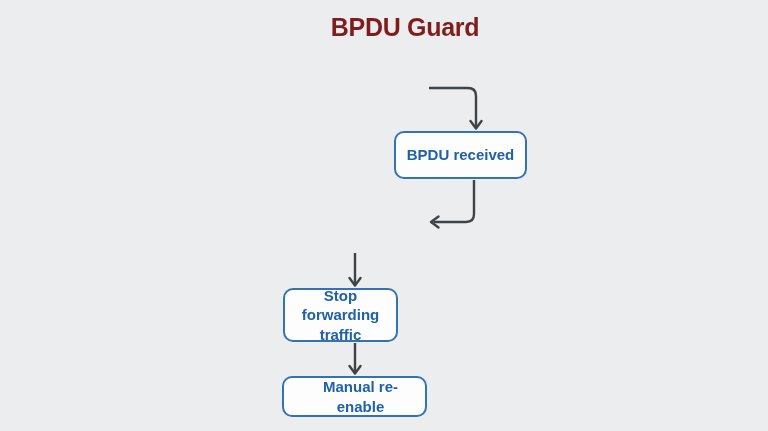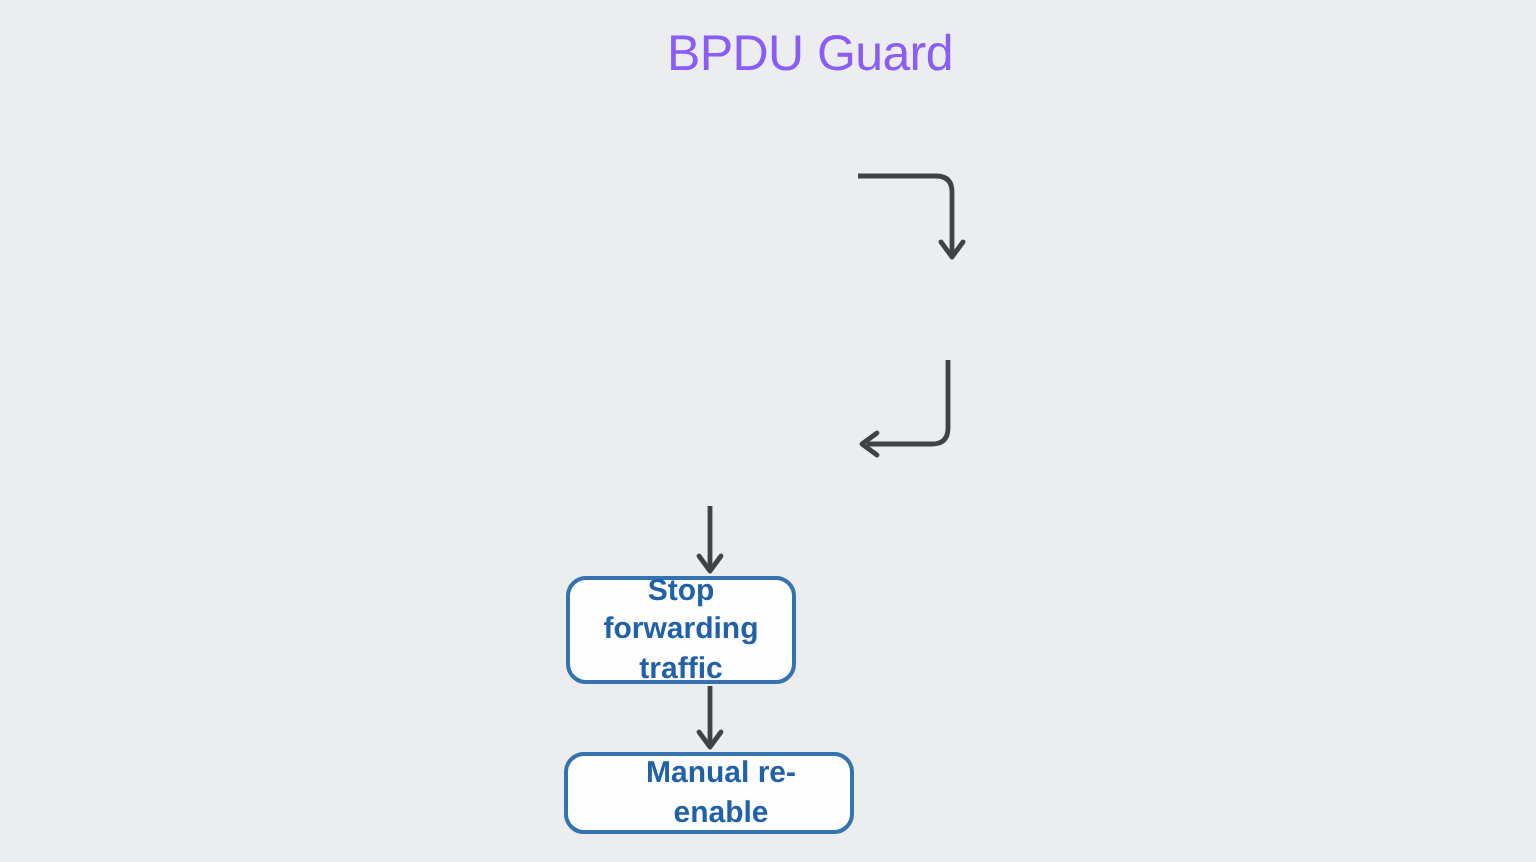--- a/index.html
+++ b/index.html
@@ -15,23 +15,23 @@
     background: #ebedee;
     overflow: hidden;
   }
   .diagram-title {
     position: absolute;
     left: 283px;
     top: 13px;
     width: 244px;
     text-align: center;
     font-size: 25px;
-    font-weight: normal;
+    font-weight: bold;
     letter-spacing: -0.3px;
-    color: #8b5cf6;
+    color: #7f1d1d;
   }
   .node {
     position: absolute;
     box-sizing: border-box;
     background: #fdfdfe;
     border: 2px solid #3573b0;
     border-radius: 10px;
     display: flex;
     align-items: center;
     justify-content: center;
@@ -89,20 +89,21 @@
       <path class="edge" d="M 355 253 L 355 283.5"></path>
       <path class="arrowhead" d="M 349.5 278 L 355 285.5 L 360.5 278"></path>
     </g>
     <g>
       <path class="edge" d="M 355 343 L 355 371.5"></path>
       <path class="arrowhead" d="M 349.5 366 L 355 373.5 L 360.5 366"></path>
     </g>
   </svg>
 
 
+  <div class="node node-2">BPDU received</div>
 
 
   <div class="node node-4">Stop forwarding
 traffic</div>
 
   <div class="node node-5">Manual re-enable</div>
 
 </div>
 
 </body></html>

